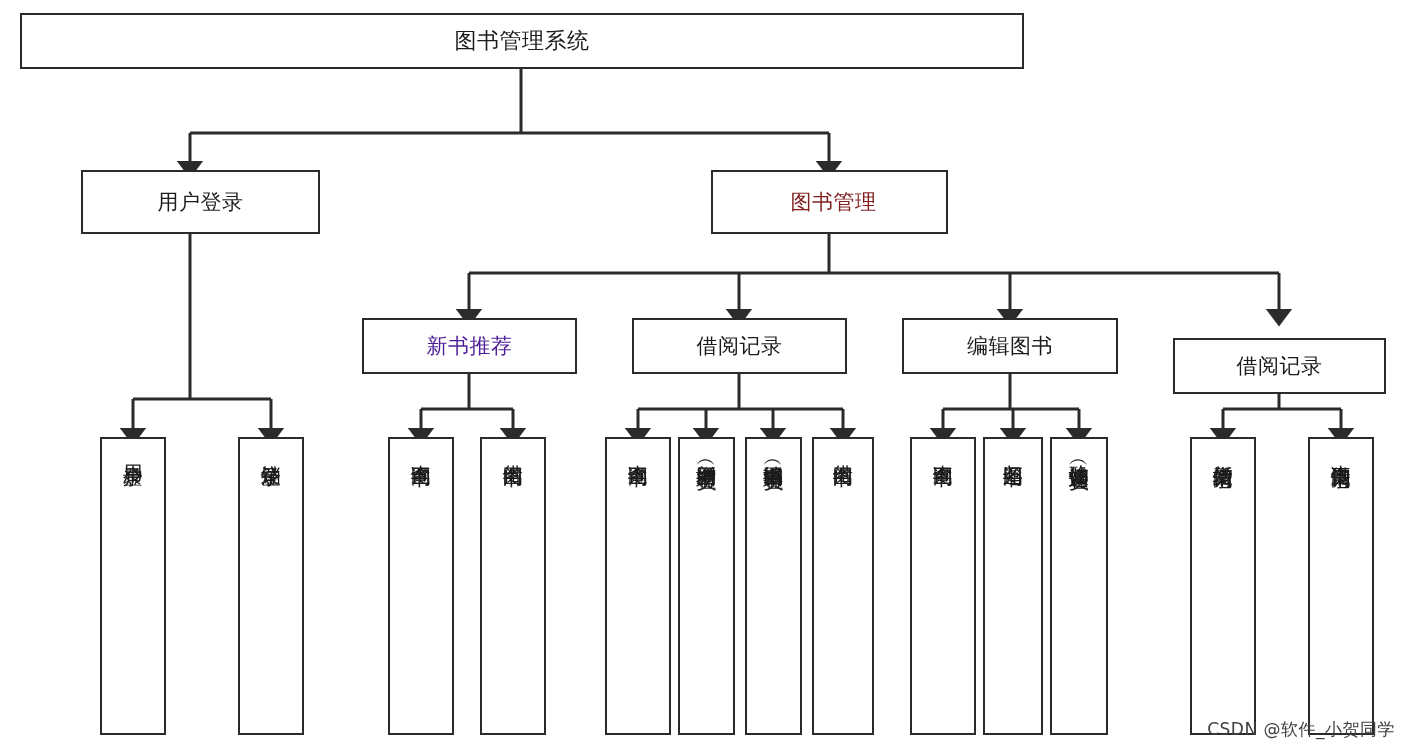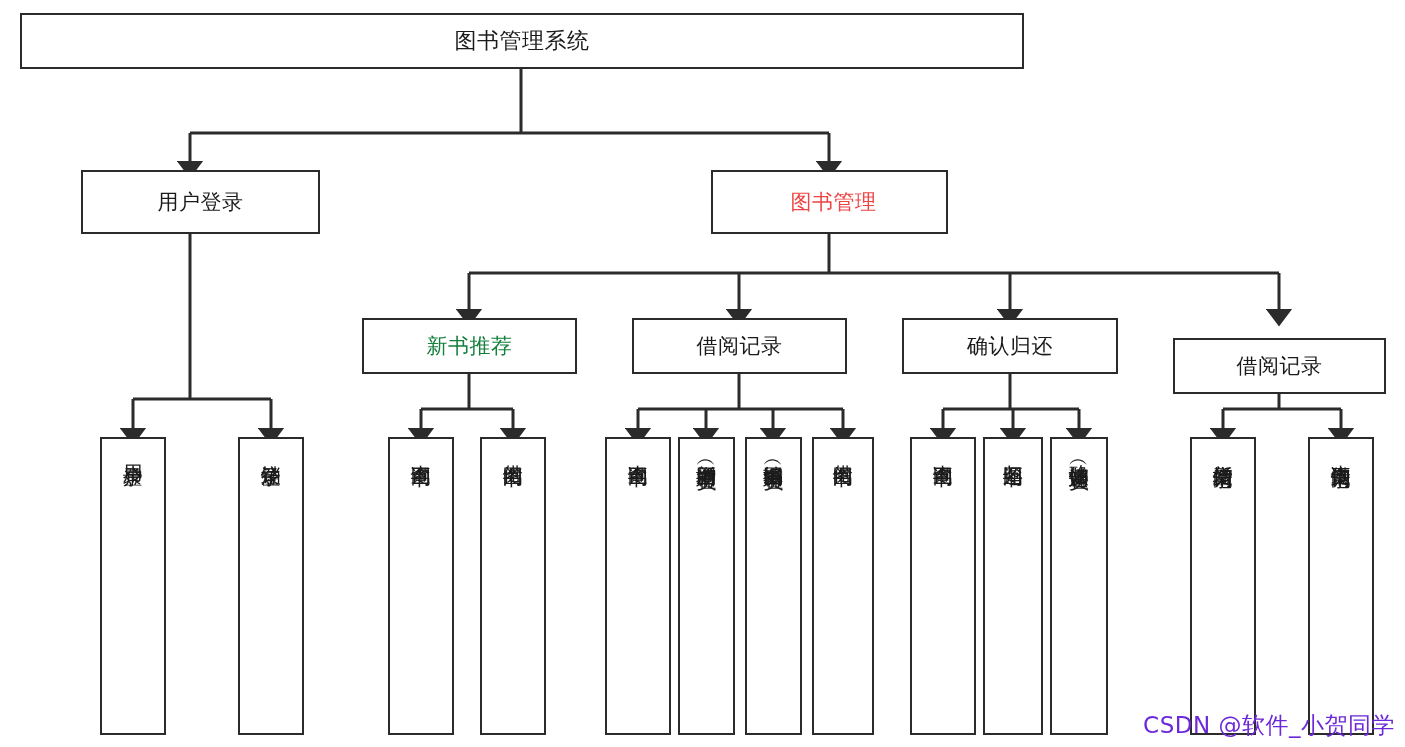--- a/index.html
+++ b/index.html
@@ -55,22 +55,22 @@
     line-height: 1.22;
     letter-spacing: 1px;
     white-space: normal;
     max-height: 100%;
   }
   .node.root .label { font-size: 22px; }
   #watermark {
     position: absolute;
     right: 10px;
     bottom: 6px;
-    font-size: 23px;
-    color: #6d28d9;
+    font-size: 17px;
+    color: #404040;
     letter-spacing: 0.5px;
     z-index: 5;
     white-space: nowrap;
   }
 </style>
 </head>
 <body>
 
 <div id="canvas">
 
@@ -118,30 +118,30 @@
   </svg>
 
   <div id="node-layer">
       <div class="node root" style="left: 20px; top: 13px; width: 1004px; height: 56px; border-color: rgb(43, 43, 43); background: rgb(255, 255, 255);">
         <span class="label" style="color: rgb(27, 27, 27);">图书管理系统</span>
       </div>
       <div class="node" style="left: 81px; top: 170px; width: 239px; height: 64px; border-color: rgb(43, 43, 43); background: rgb(255, 255, 255);">
         <span class="label" style="color: rgb(27, 27, 27);">用户登录</span>
       </div>
       <div class="node" style="left: 711px; top: 170px; width: 237px; height: 64px; border-color: rgb(43, 43, 43); background: rgb(255, 255, 255);">
-        <span class="label" style="color: #ef4444; margin-left: 8px;">图书管理</span>
+        <span class="label" style="color: #7f1d1d; margin-left: 8px;">图书管理</span>
       </div>
       <div class="node" style="left: 362px; top: 318px; width: 215px; height: 56px; border-color: rgb(43, 43, 43); background: rgb(255, 255, 255);">
-        <span class="label" style="color: #15803d;">新书推荐</span>
+        <span class="label" style="color: #4c1d95;">新书推荐</span>
       </div>
       <div class="node" style="left: 632px; top: 318px; width: 215px; height: 56px; border-color: rgb(43, 43, 43); background: rgb(255, 255, 255);">
         <span class="label" style="color: rgb(27, 27, 27);">借阅记录</span>
       </div>
       <div class="node" style="left: 902px; top: 318px; width: 216px; height: 56px; border-color: rgb(43, 43, 43); background: rgb(255, 255, 255);">
-        <span class="label" style="color: rgb(27, 27, 27);">确认归还</span>
+        <span class="label" style="color: rgb(27, 27, 27);">编辑图书</span>
       </div>
       <div class="node" style="left: 1173px; top: 318px; width: 213px; height: 56px; border-color: rgb(43, 43, 43); background: rgb(255, 255, 255); margin-top: 20px;">
         <span class="label" style="color: rgb(27, 27, 27);">借阅记录</span>
       </div>
       <div class="node vertical" style="left: 100px; top: 437px; width: 66px; height: 298px; border-color: rgb(43, 43, 43); background: rgb(255, 255, 255);">
         <span class="label" style="color: rgb(27, 27, 27);">用户登录</span>
       </div>
       <div class="node vertical" style="left: 238px; top: 437px; width: 66px; height: 298px; border-color: rgb(43, 43, 43); background: rgb(255, 255, 255);">
         <span class="label" style="color: rgb(27, 27, 27);">注销登录</span>
       </div>

